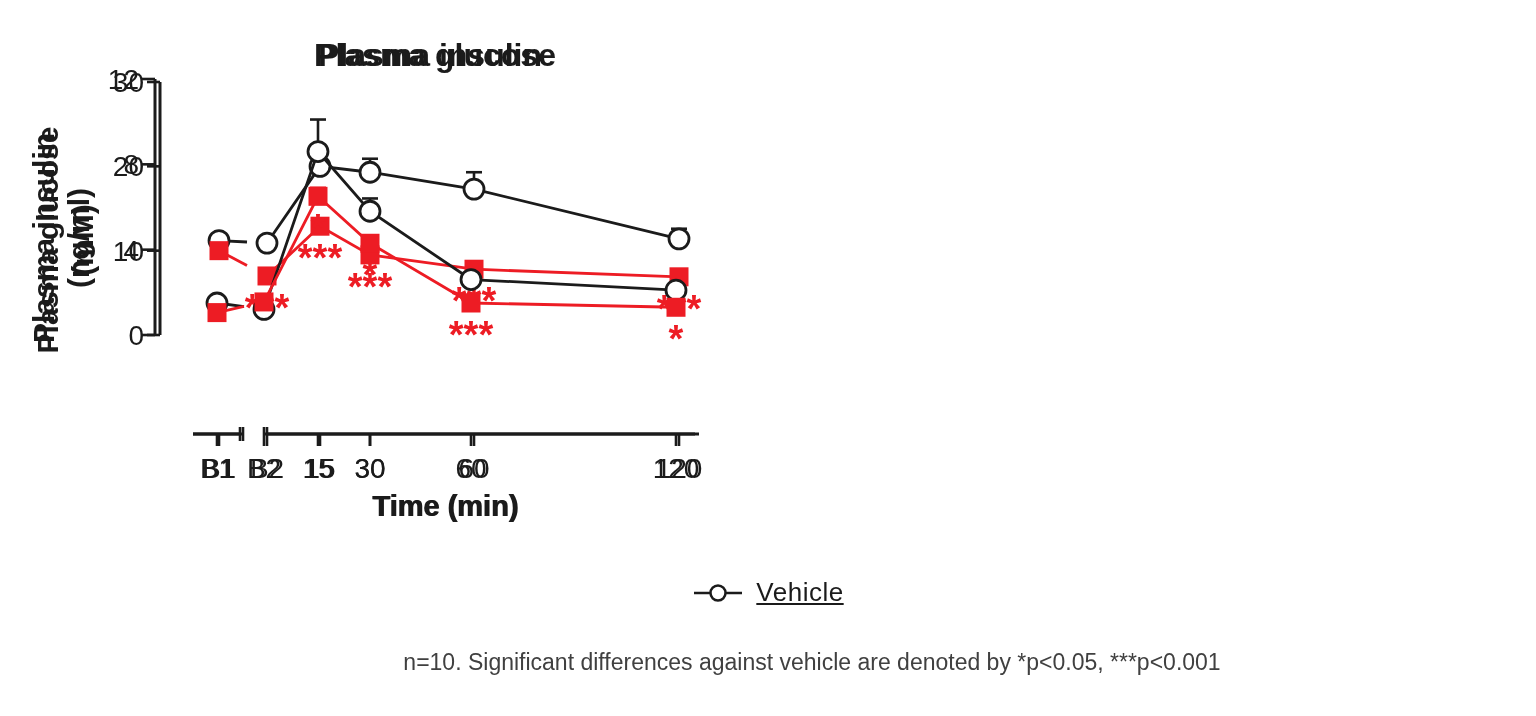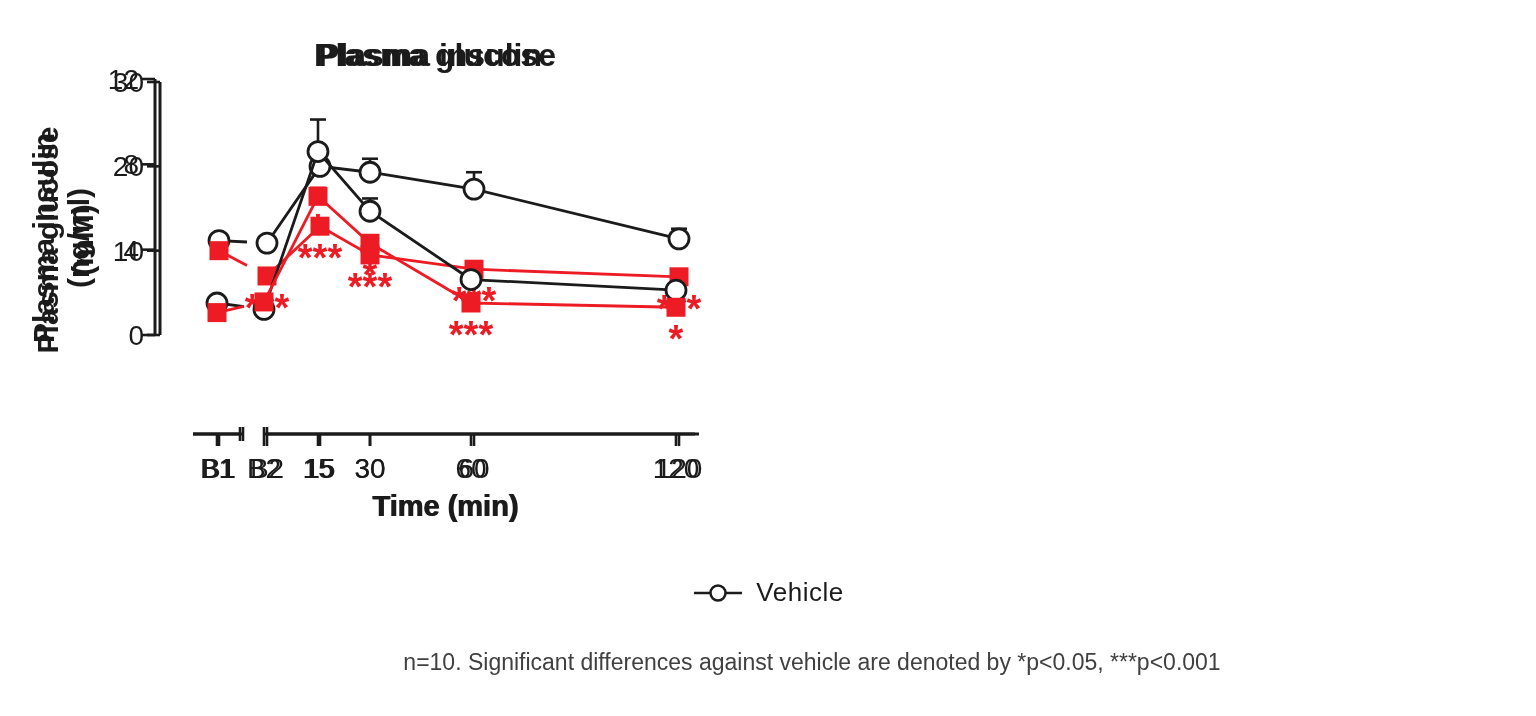--- a/index.html
+++ b/index.html
@@ -6,21 +6,21 @@
   .canvas{
     position:relative;width:1536px;height:716px;background:#ffffff;
     font-family:"Liberation Sans",sans-serif;color:#1b1b1b;overflow:hidden;
   }
   .chart{position:absolute;top:0;width:768px;height:545px;}
   #chart0{left:0;}
   #chart1{left:768px;}
   .chart svg{display:block;width:768px;height:545px;}
   .legend{
     position:absolute;top:577px;left:0;width:100%;
-    display:flex;justify-content:center;align-items:center;gap:50px;
+    display:flex;justify-content:center;align-items:center;gap:50px;text-decoration:underline;
   }
   .legend-item{display:flex;align-items:center;gap:12px;}
   .legend-label{font-size:26px;color:#1b1b1b;letter-spacing:0.5px;}
   .caption{
     position:absolute;top:649px;left:16px;width:100%;
     text-align:center;font-size:23px;color:#404040;padding-left:28px;
   }
 </style>
 </head>
 <body>

